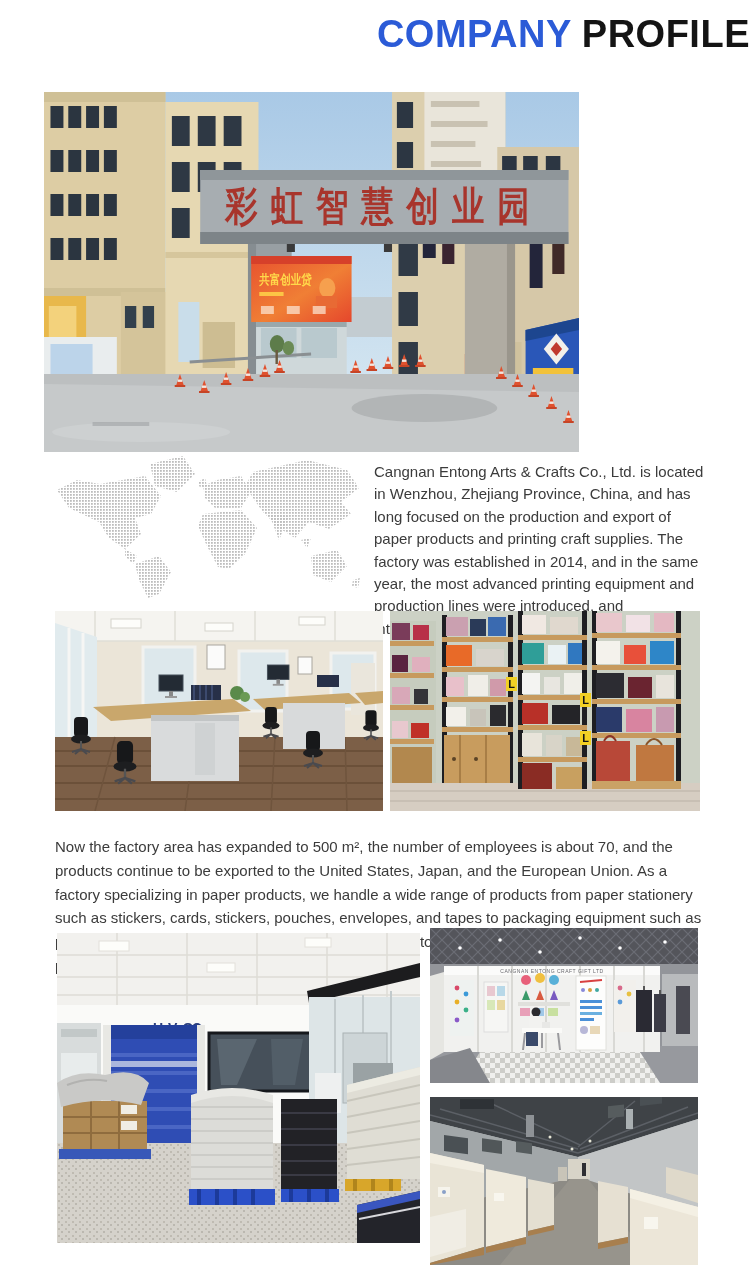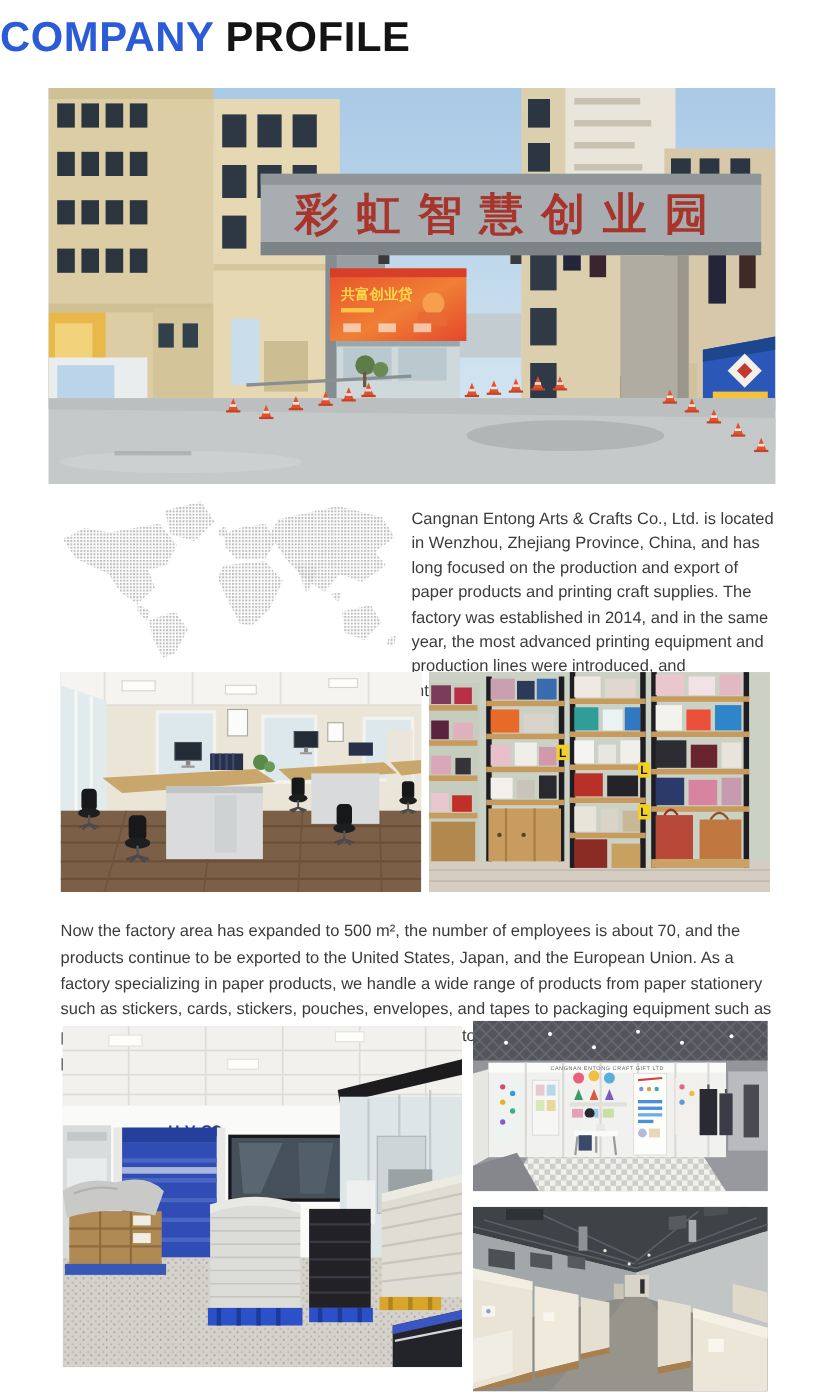--- a/index.html
+++ b/index.html
@@ -1,24 +1,24 @@
 <!DOCTYPE html>
 <html><head>
 <meta charset="utf-8">
 <style>
   html,body{margin:0;padding:0;background:#ffffff;}
   .page{position:relative;width:750px;height:1272px;background:#ffffff;overflow:hidden;
         font-family:"Liberation Sans",sans-serif;}
-  .title{position:absolute;top:12px;left:0;width:100%;text-align:left;
+  .title{position:absolute;top:12px;left:0;width:100%;text-align:right;
          font-size:38px;font-weight:800;letter-spacing:.5px;line-height:44px;}
   .title .blue{color:#2b5bd7;}
   .title .dark{color:#141414;margin-left:10px;}
   .photo{position:absolute;overflow:hidden;background:#dfe5e8;}
   .photo svg{display:block;width:100%;height:100%;}
-  #hero{left:44px;top:80px;width:661px;height:360px;}
+  #hero{left:44px;top:92px;width:535px;height:360px;}
   #worldmap{position:absolute;left:55px;top:452px;width:310px;height:148px;}
   #about-para{position:absolute;left:374px;top:446px;width:334px;color:#3b3b3b;
               font-size:15px;line-height:22.4px;}
   #office{left:55px;top:611px;width:328px;height:200px;}
   #shelves{left:390px;top:611px;width:310px;height:200px;}
   #factory-para{position:absolute;left:55px;top:820px;width:650px;color:#3b3b3b;
                 font-size:15px;line-height:23.8px;}
   #workshop{left:57px;top:933px;width:363px;height:310px;}
   #tradeshow{left:430px;top:928px;width:268px;height:155px;}
   #warehouse{left:430px;top:1097px;width:268px;height:168px;}

